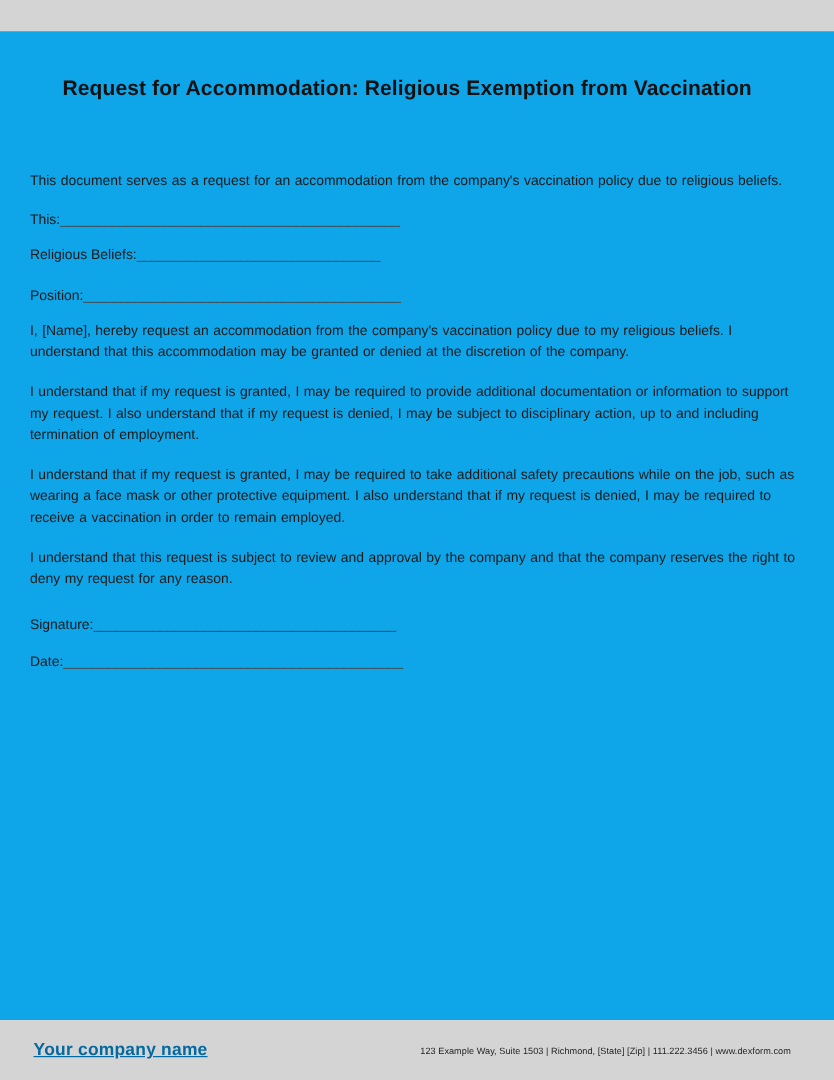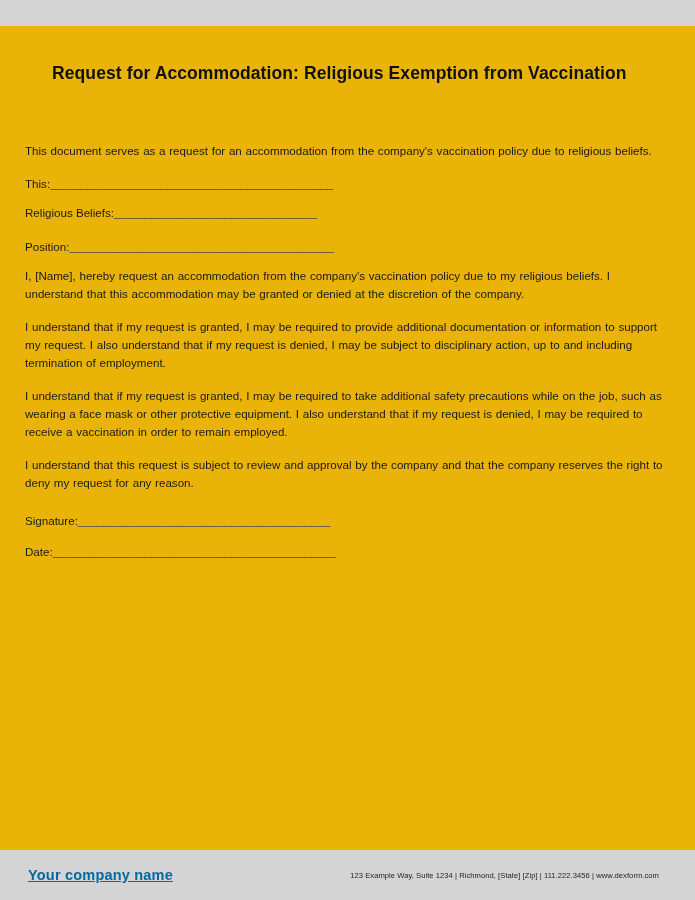--- a/index.html
+++ b/index.html
@@ -35,21 +35,21 @@
     width: 695px;
     height: 50px;
     background: #d4d4d4;
   }
   .content {
     position: absolute;
     top: 26px;
     left: 0;
     width: 695px;
     height: 824px;
-    background: #eab308;
+    background: #0ea5e9;
     box-sizing: border-box;
     padding: 0 25px;
   }
   .doc-title {
     margin: 0;
     padding: 0;
     position: absolute;
     top: 37px;
     left: 52px;
     right: 40px;
@@ -172,17 +172,17 @@
         </div>
       </div>
 
     </div>
   </div>
 
   <div class="band-bottom">
     <div class="footer-inner">
       <div class="footer-company">Your company name</div>
       <div class="spacer-flex"></div>
-      <div class="footer-contact">123 Example Way, Suite 1234 | Richmond, [State] [Zip] | 111.222.3456 | www.dexform.com</div>
+      <div class="footer-contact">123 Example Way, Suite 1503 | Richmond, [State] [Zip] | 111.222.3456 | www.dexform.com</div>
     </div>
   </div>
 
 </div>
 
 </body></html>

